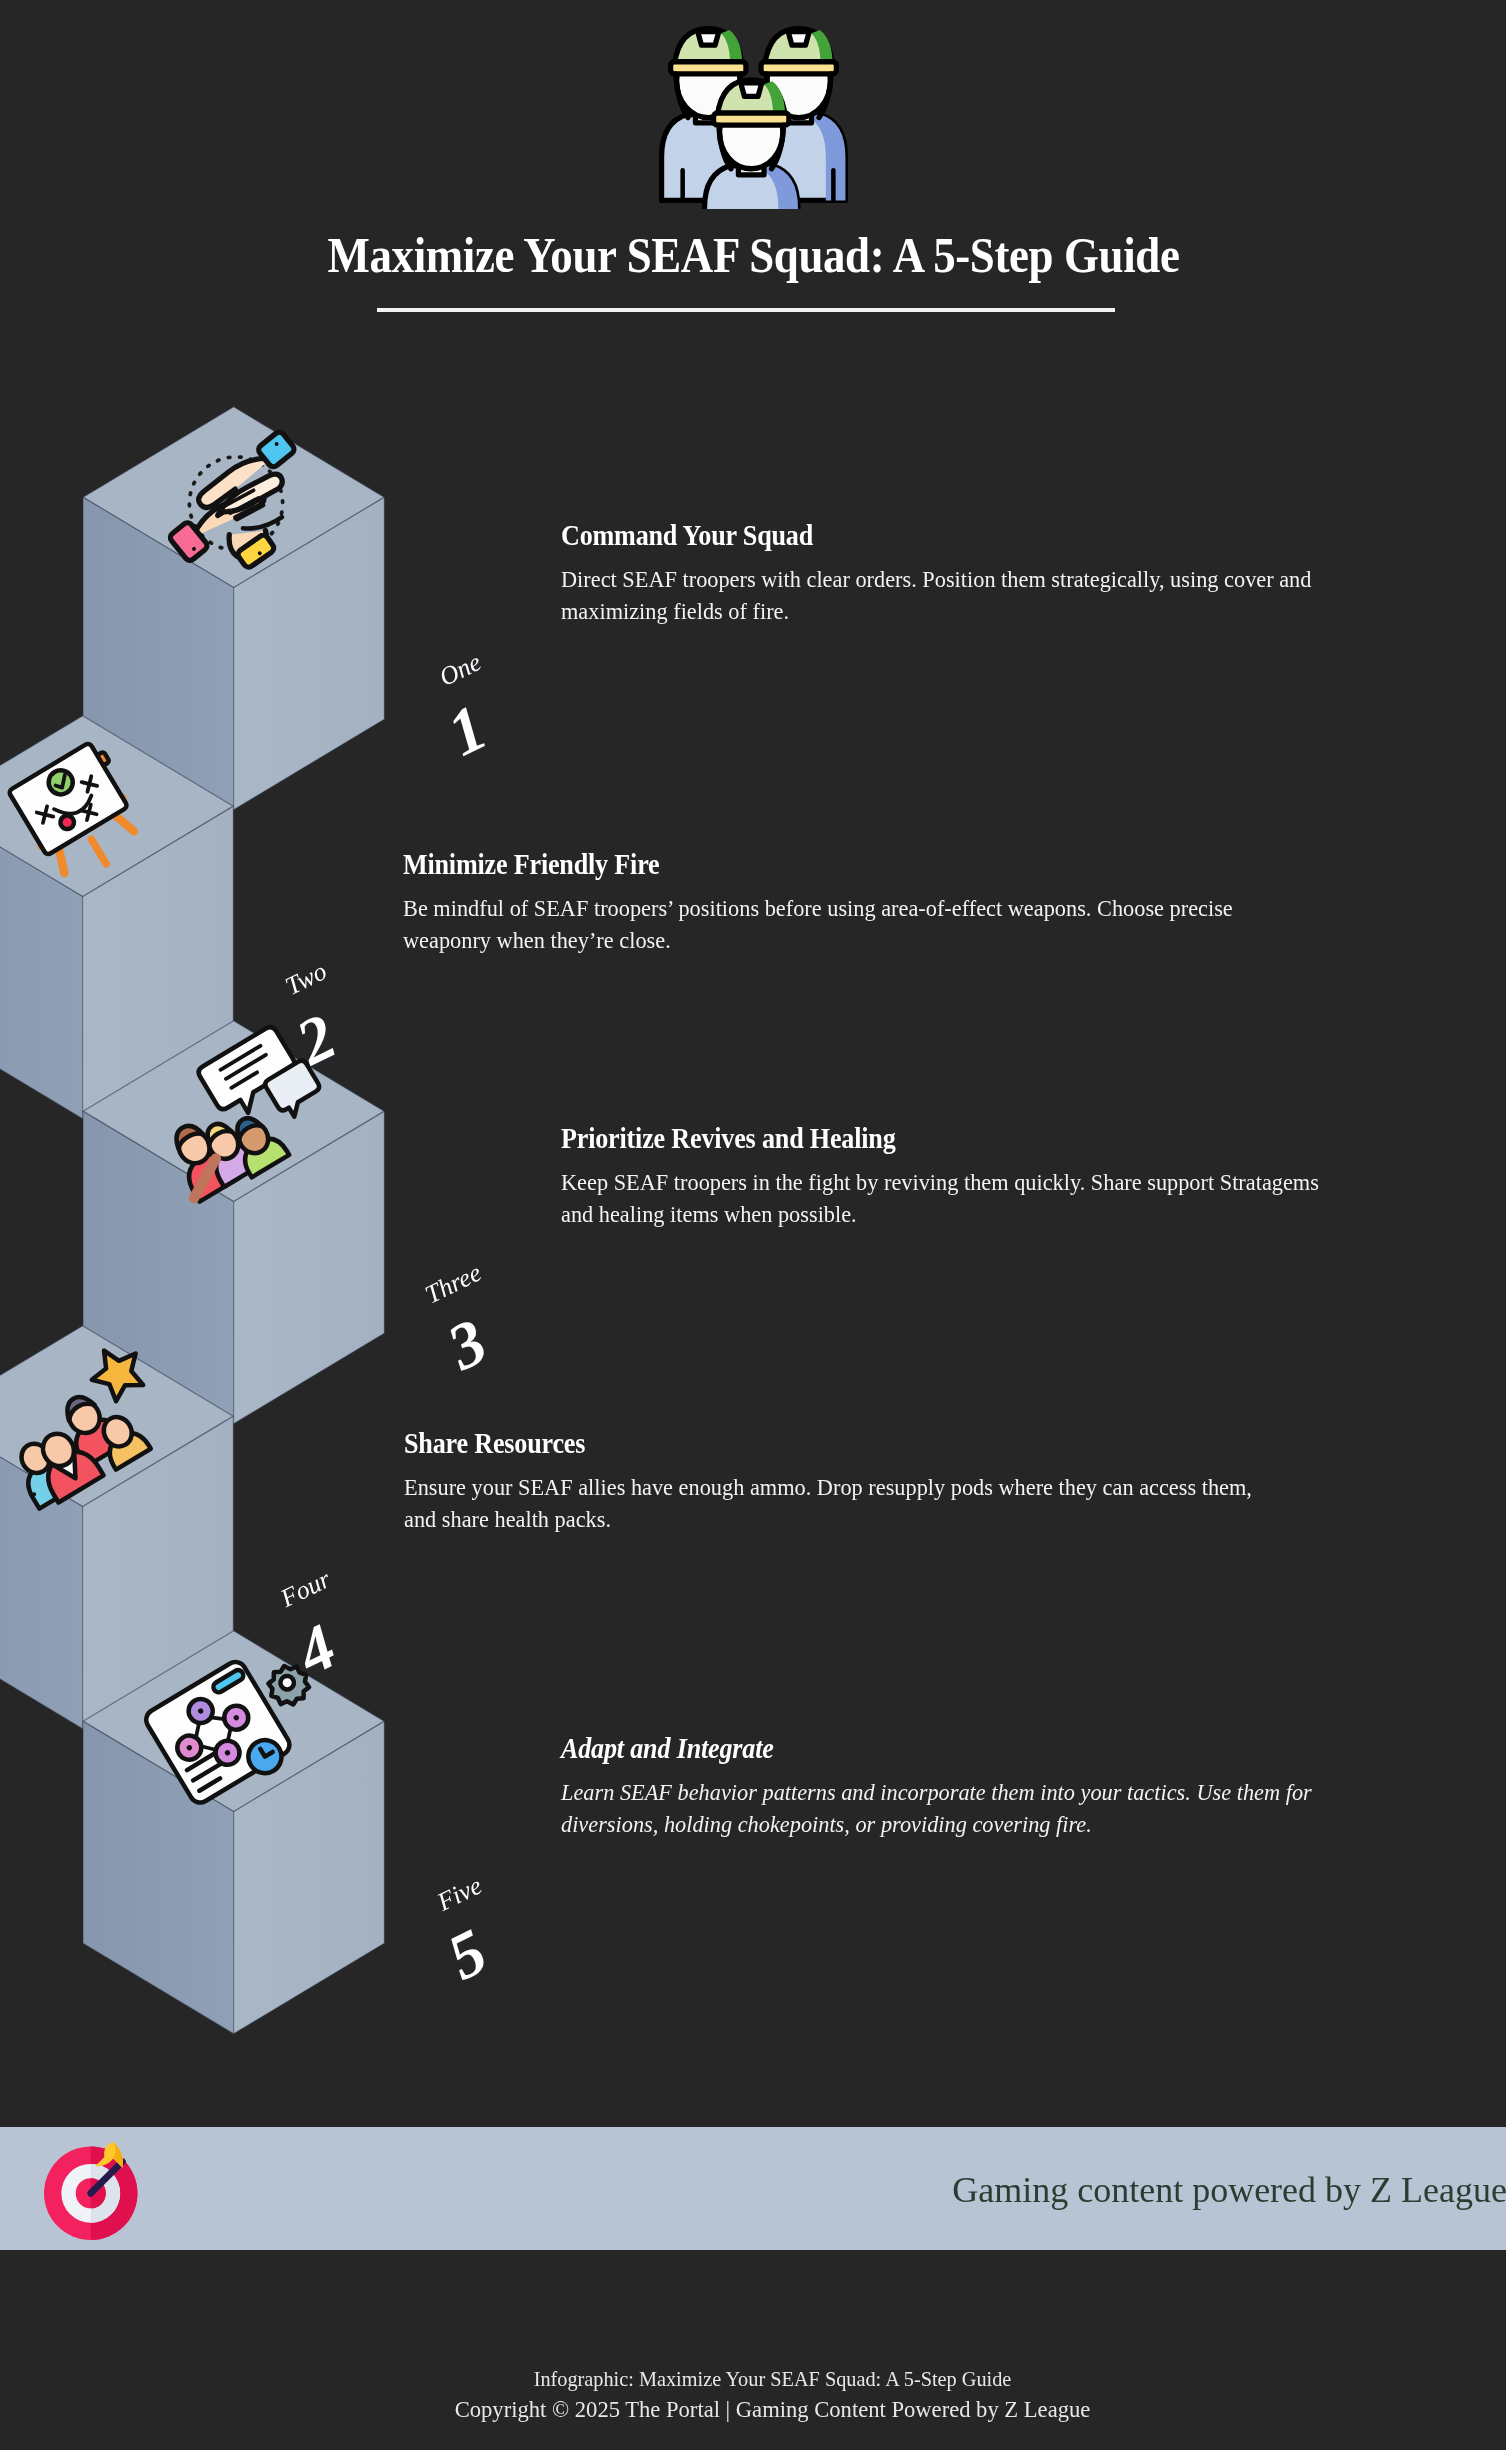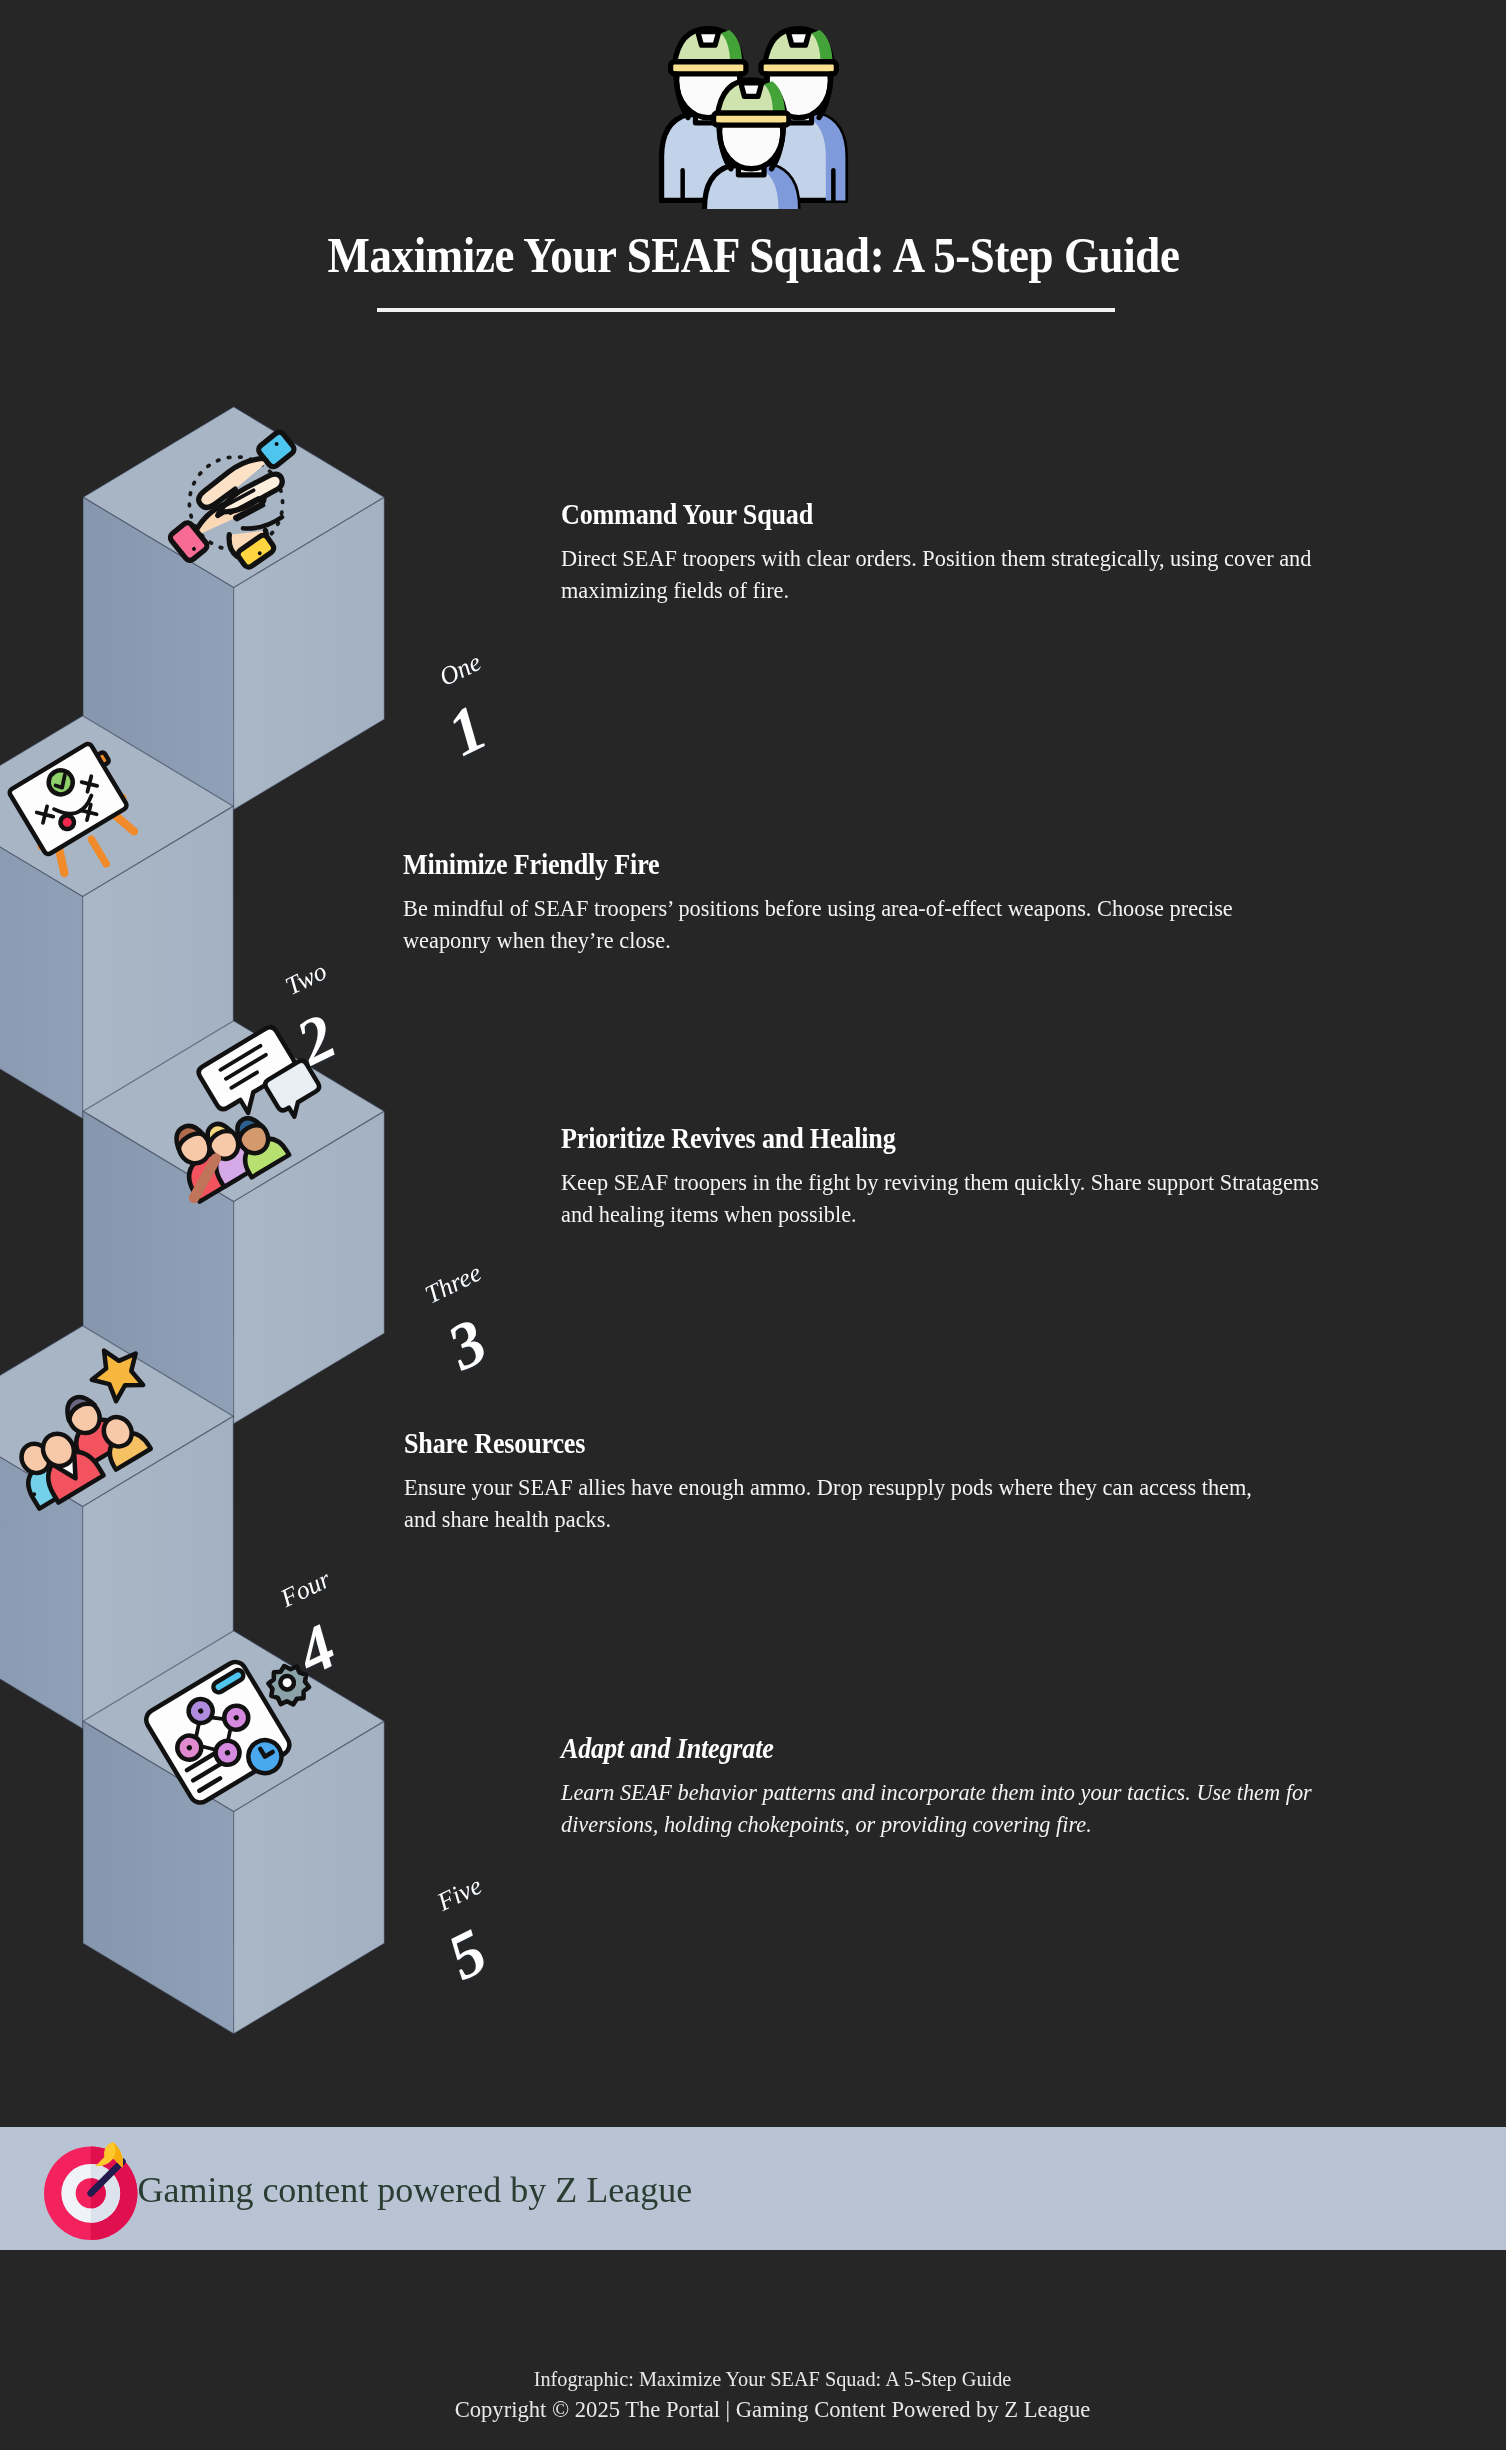--- a/index.html
+++ b/index.html
@@ -70,21 +70,21 @@
   .copy p {
     font-family:"Liberation Serif", serif;
     font-size:24px; line-height:1.33; color:#f3f3f3;
     transform:scaleX(0.93); transform-origin:left top;
   }
 
   
   #promo-banner {
     position:absolute; left:0; top:2127px; width:1507px; height:125px;
     background:#b8c4d4;
-    display:flex; align-items:center;
+    display:flex; align-items:center;justify-content:space-between;
   }
   #promo-logo { width:113px; height:113px; margin-left:38px; flex:0 0 auto; }
   #promo-logo svg { display:block; width:100%; height:100%; }
   #promo-text {
     font-family:"Liberation Serif", serif;
     font-size:36px; color:#2b3d33; margin-left:-13.6px;
     white-space:nowrap;
   }
 
   
@@ -191,21 +191,21 @@
             <rect x="92" y="150" width="46" height="26" rx="7" fill="#ffd640" transform="rotate(-4 115 163)"></rect>
             <circle cx="46" cy="118" r="2.6" fill="#111" stroke="none"></circle>
             <circle cx="212" cy="55" r="2.6" fill="#111" stroke="none"></circle>
             <circle cx="118" cy="168" r="2.6" fill="#111" stroke="none"></circle>
           </g>
         </g>
       </svg>
     </div>
     <div class="word" style="left:356px; top:252px;">One</div>
     <div class="numeral" style="left:368px; top:290px;">1</div>
-    <div class="copy" style="left:478px; top:95px; width:851px;">
+    <div class="copy" style="left:478px; top:116px; width:851px;">
       <h3>Command Your Squad</h3>
       <p>Direct SEAF troopers with clear orders. Position them strategically, using cover and maximizing fields of fire.</p>
     </div>
   </div>
 
   <div class="step" style="left:-68px; top:712px;">
     <div class="cube">
       <svg width="467" height="561" viewBox="0 0 620 745">
         <defs>
           <linearGradient id="lf2" x1="0" y1="0" x2="1" y2="0">

